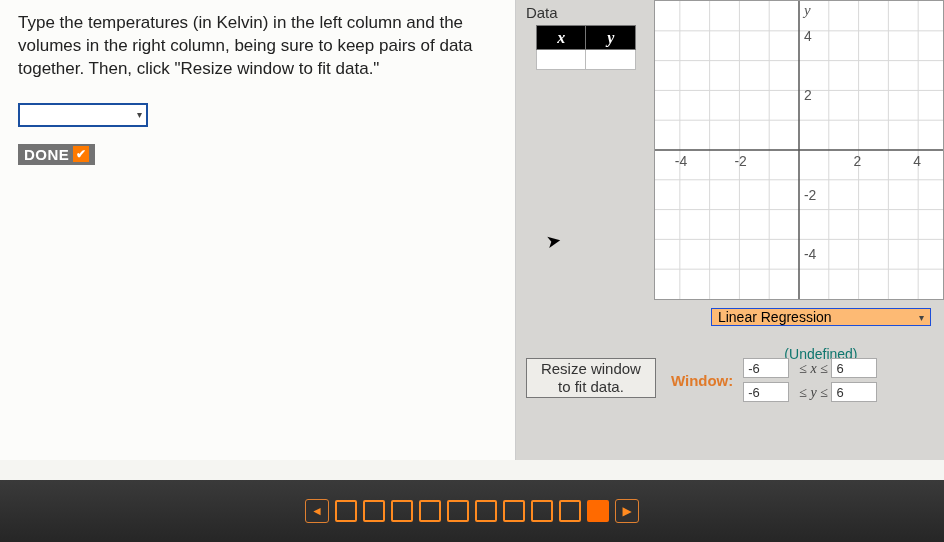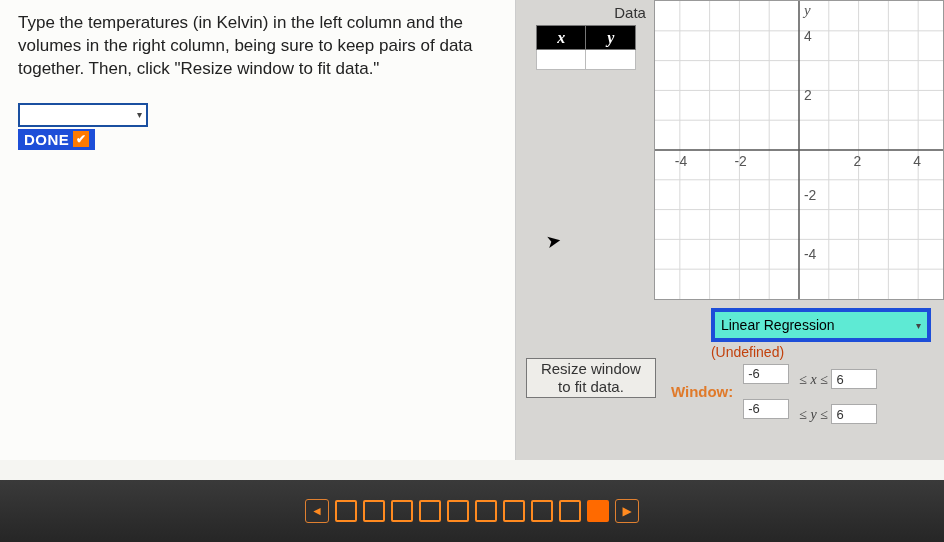--- a/index.html
+++ b/index.html
@@ -43,24 +43,24 @@
     background: #fff;
     font-size: 13px;
     display: inline-flex;
     align-items: center;
     justify-content: flex-end;
     padding: 0 4px;
     cursor: pointer;
   }
   .dropdown .chev { font-size: 10px; color: #444; }
   .done-badge {
-    margin-top: 2px;
+    margin-top: 17px;
     display: inline-flex;
     align-items: center;
-    background: #1d4ed8;
+    background: #737373;
     color: #fff;
     font-weight: bold;
     font-size: 15px;
     padding: 2px 6px;
     gap: 4px;
     letter-spacing: 0.5px;
   }
   .done-badge .check {
     width: 16px; height: 16px;
     background: #ff7a00;
@@ -73,21 +73,21 @@
     position: relative;
     border-left: 1px solid #ccc;
     padding: 6px 0 0 0;
   }
   .data-section {
     position: absolute;
     left: 10px; top: 4px;
     width: 120px;
   }
   .data-title {
-    text-align: right;
+    text-align: left;
     font-size: 15px;
     color: #333;
     margin-bottom: 4px;
   }
   .data-table {
     width: 100px;
     margin: 0 auto;
     border-collapse: collapse;
   }
   .data-table th {
@@ -121,33 +121,34 @@
     border: 1px solid #999;
   }
   .graph-area svg { width: 100%; height: 100%; }
   .axis-lbl { font-family: "Times New Roman", serif; font-size: 15px; fill: #555; }
   .tick-lbl { font-family: Arial; font-size: 14px; fill: #555; }
   .regress-row {
     position: absolute;
     top: 308px; left: 195px;
   }
   .reg-select {
-    width: 220px; height: 34px;
-    border: 4px solid #1d4ed8;
-    background: #5eead4;
+    width: 220px; height: 18px;
+    border: 1px solid #1d4ed8;
+    background: #fdba74;
     font-size: 14px;
     padding: 0 6px;
     display: flex; align-items: center; justify-content: space-between;
     cursor: pointer;
   }
   .reg-select .chev { font-size: 10px; color: #444; }
   .undefined-lbl {
+    text-align: center;
     font-size: 14px;
-    color: #c2410c;
-    margin-top: 2px;
+    color: #0f766e;
+    margin-top: 20px;
   }
   .resize-btn {
     position: absolute;
     left: 10px; top: 358px;
     width: 130px; height: 40px;
     border: 1px solid #777;
     background: #eeede9;
     font-size: 15px;
     color: #333;
     text-align: center;
@@ -176,21 +177,21 @@
     align-items: center;
   }
   .num-input {
     width: 46px; height: 20px;
     border: 1px solid #aaa;
     background: #fff;
     font-size: 13px;
     padding: 0 4px;
     color: #333;
   }
-  .ineq { font-family: "Times New Roman", serif; color: #444; margin-top: 11px; }
+  .ineq { font-family: "Times New Roman", serif; color: #444; }
   .ineq i { font-style: italic; }
   .bottom-bar {
     position: absolute;
     left: 0; bottom: 0;
     width: 100%;
     height: 62px;
     background: linear-gradient(#3a3a3a, #262626);
     display: flex;
     align-items: center;
     justify-content: center;

